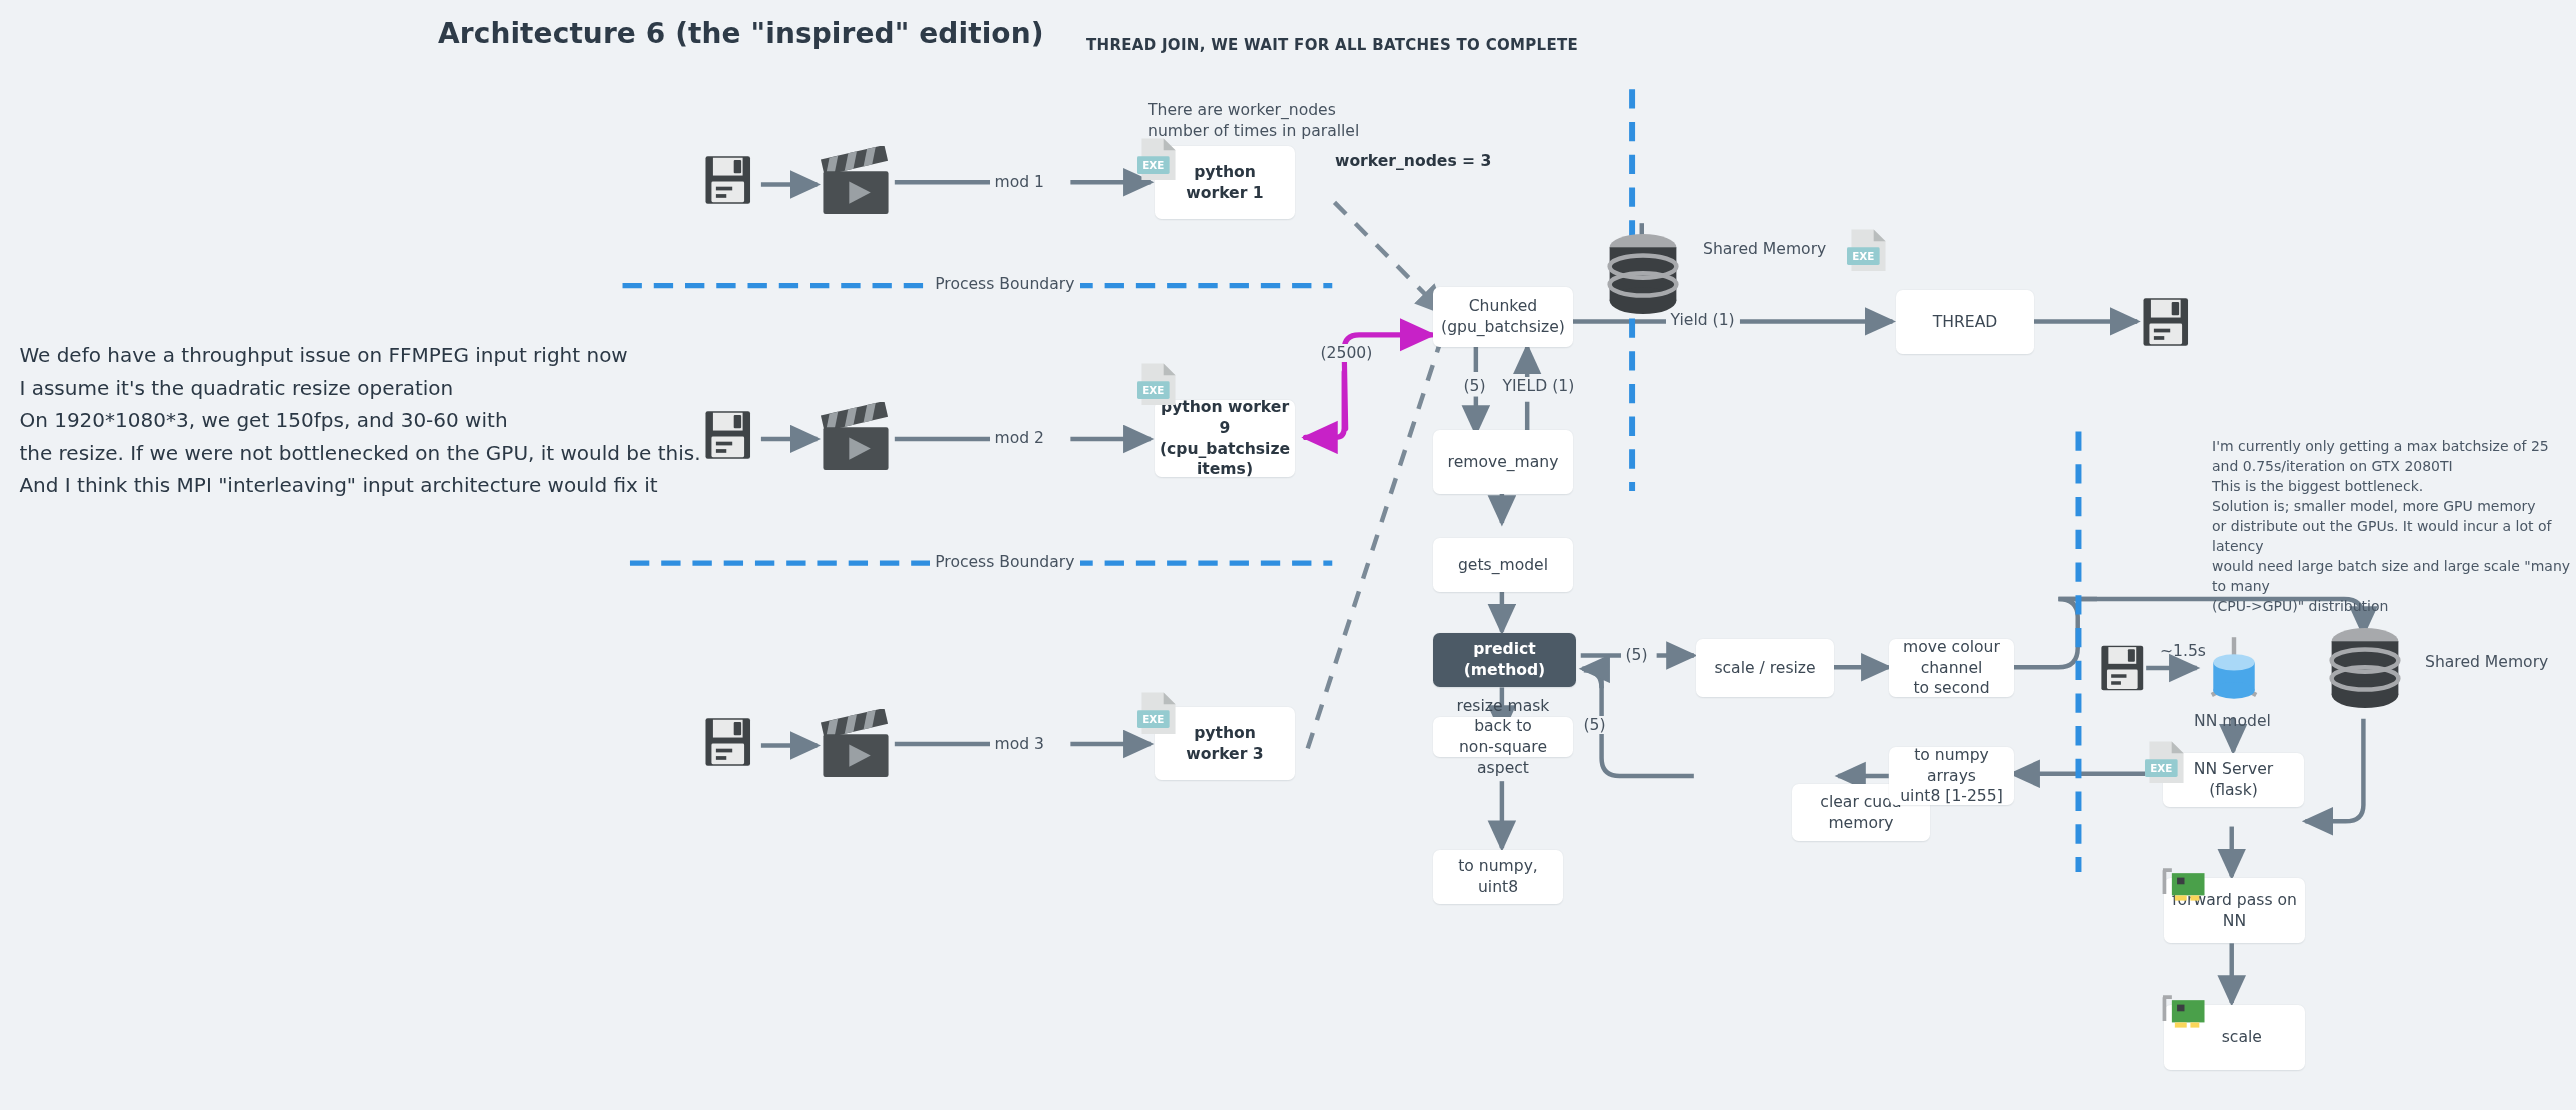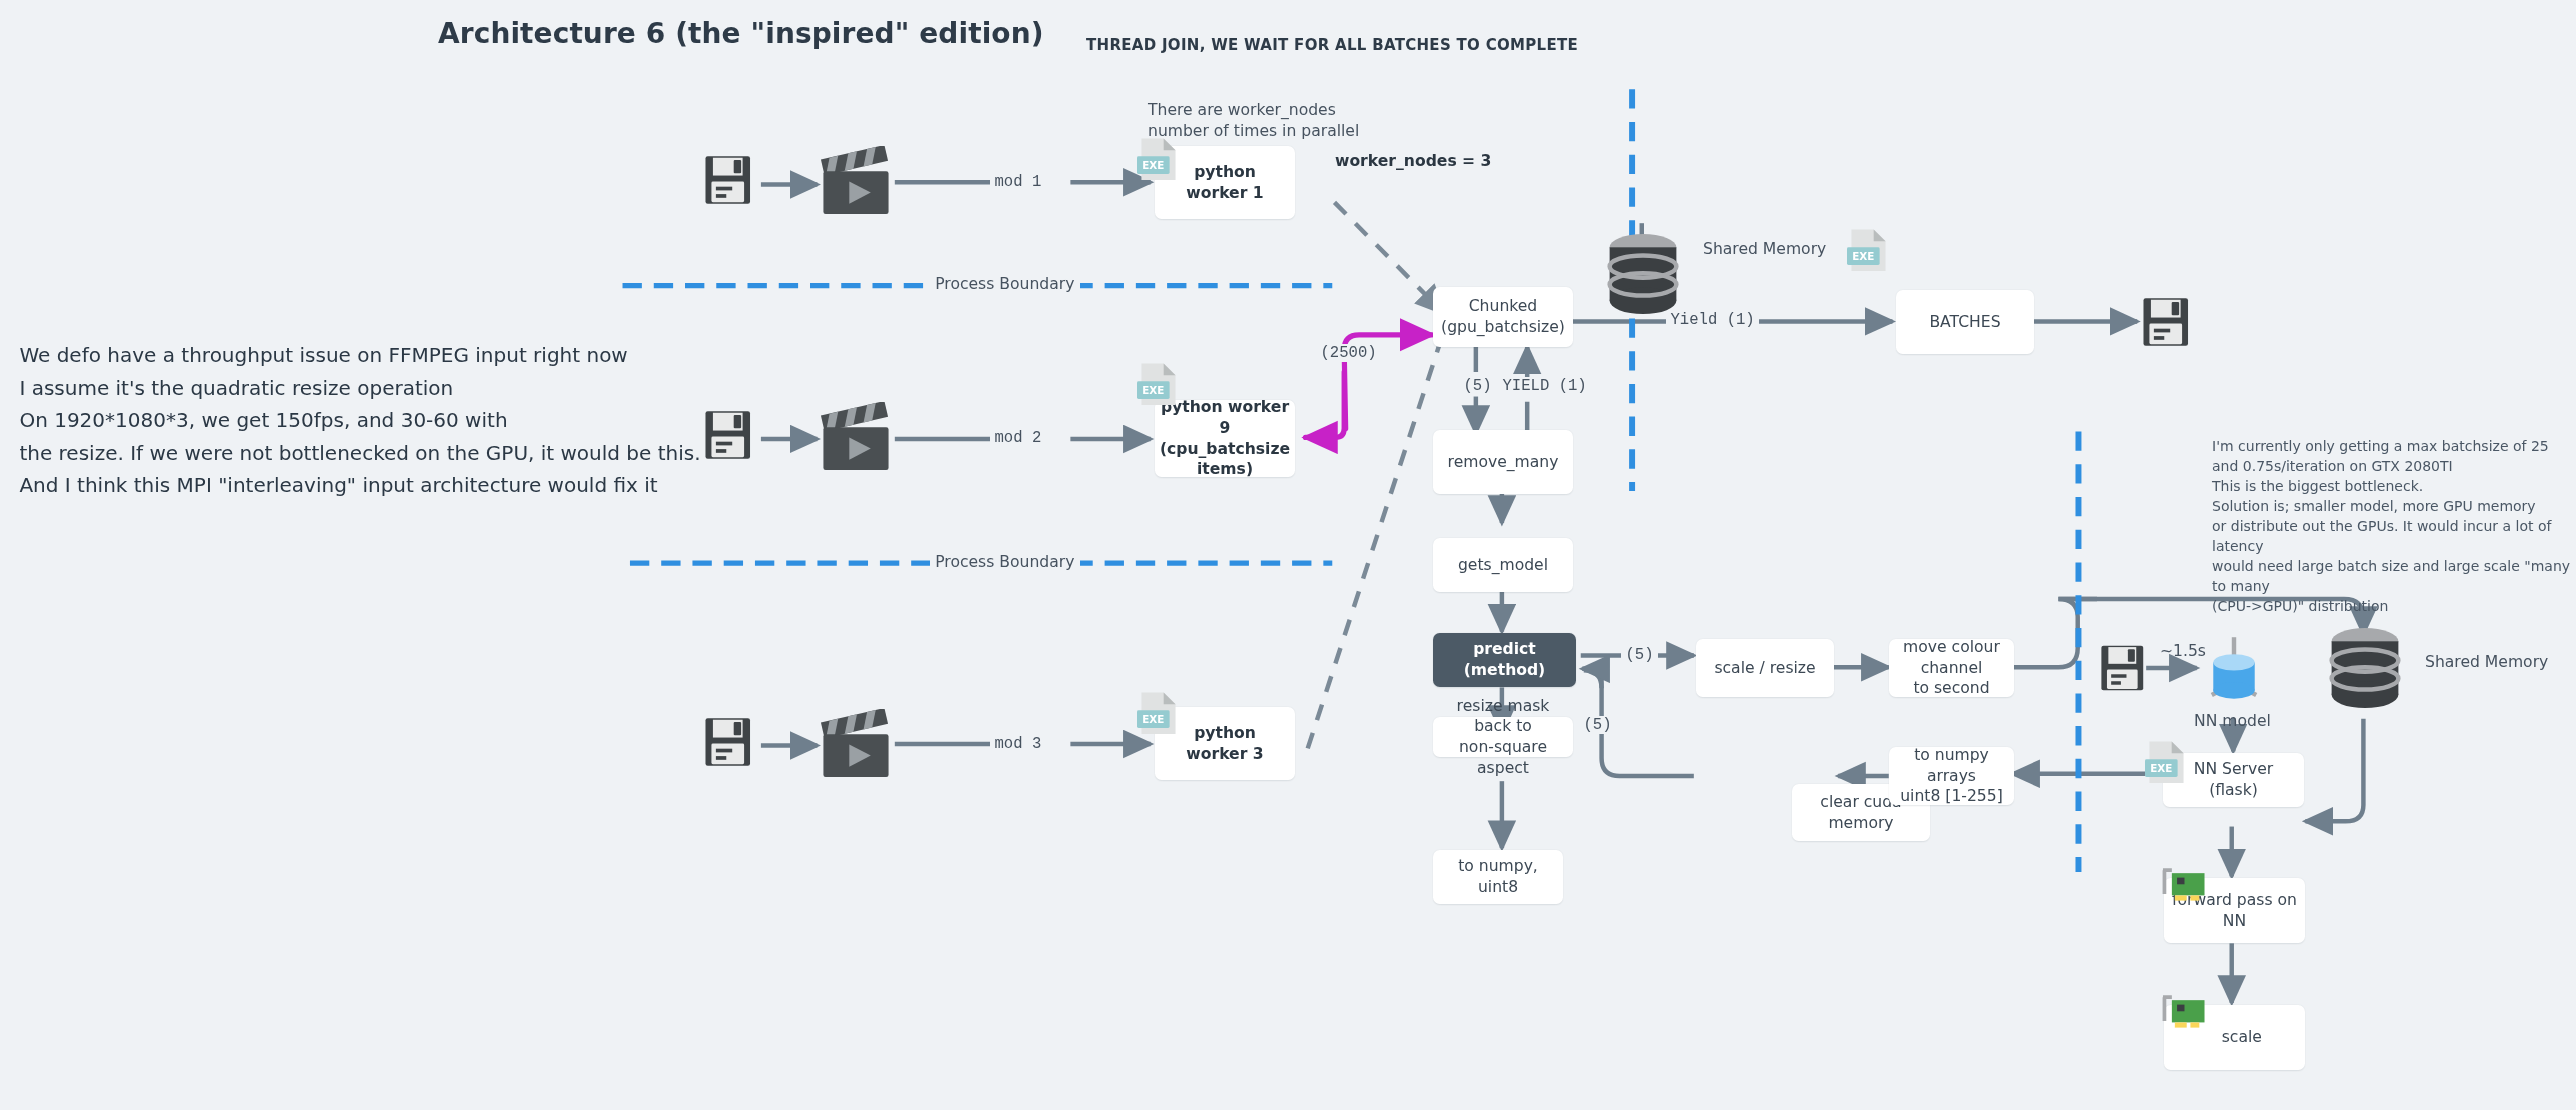--- a/index.html
+++ b/index.html
@@ -41,21 +41,21 @@
   }
   .left-note{
     font-size:20px;font-weight:normal;color:#2b3845;line-height:1.63;
   }
   .right-note{
     font-size:14px;color:#4a5765;line-height:1.43;
   }
   .small-note{font-size:15.6px;color:#46525f;line-height:1.34;}
   .edge-label{
     position:absolute;font-size:15.6px;color:#46525f;
-    background:#eff2f5;padding:0 4.5px;white-space:nowrap;font-family:Liberation Mono, monospace;
+    background:#eff2f5;padding:0 4.5px;white-space:nowrap;
   }
   .boundary-label{
     position:absolute;font-size:15.6px;color:#46525f;background:#eff2f5;padding:0 5.2px;white-space:nowrap;
   }
   .icon{position:absolute;}
   .caption{position:absolute;font-size:15.6px;color:#46525f;white-space:nowrap;}
 
   
   .exe{position:absolute;width:43px;height:46px;}
 </style>
@@ -343,21 +343,21 @@
     <svg width="43" height="46" viewBox="0 0 58 62">
       <path d="M6,2 H36 L52,18 V58 H6 Z" fill="#e0e2e2"></path>
       <path d="M36,2 L52,18 H36 Z" fill="#b9bdbd"></path>
       <rect x="0" y="26" width="44" height="24" rx="2" fill="#95cbd0"></rect>
       <text x="22" y="43" font-family="DejaVu Sans, sans-serif" font-size="14" font-weight="bold" fill="#ffffff" text-anchor="middle">EXE</text>
     </svg>
   </div>
 
   <div class="edge-label" style="left:1666px;top:311px;">Yield (1)</div>
 
-  <div class="node" style="left:1896px;top:290px;width:138px;height:64px;">BATCHES</div>
+  <div class="node" style="left:1896px;top:290px;width:138px;height:64px;">THREAD</div>
 
   <div class="icon" style="left:2142px;top:295px;">
     <svg width="49" height="54" viewBox="0 0 66 72">
       <rect x="2" y="4" width="60" height="64" rx="3" fill="#3f4447"></rect>
       <rect x="12" y="6" width="40" height="24" fill="#e9eaea"></rect>
       <rect x="40" y="9" width="10" height="18" rx="1.5" fill="#3f4447"></rect>
       <rect x="10" y="38" width="44" height="28" rx="2" fill="#e9eaea"></rect>
       <rect x="16" y="45" width="22" height="5" fill="#3f4447"></rect>
       <rect x="16" y="55" width="14" height="5" fill="#3f4447"></rect>
     </svg>

